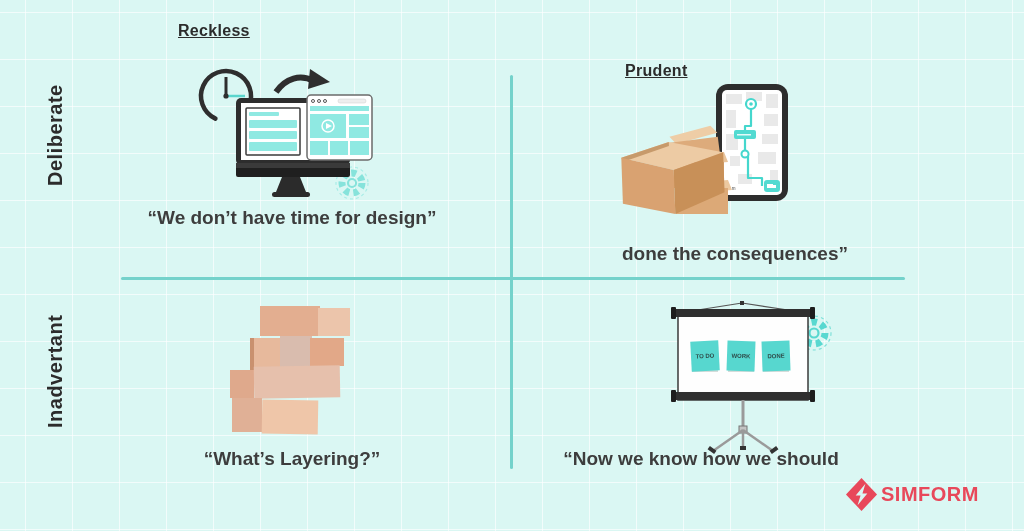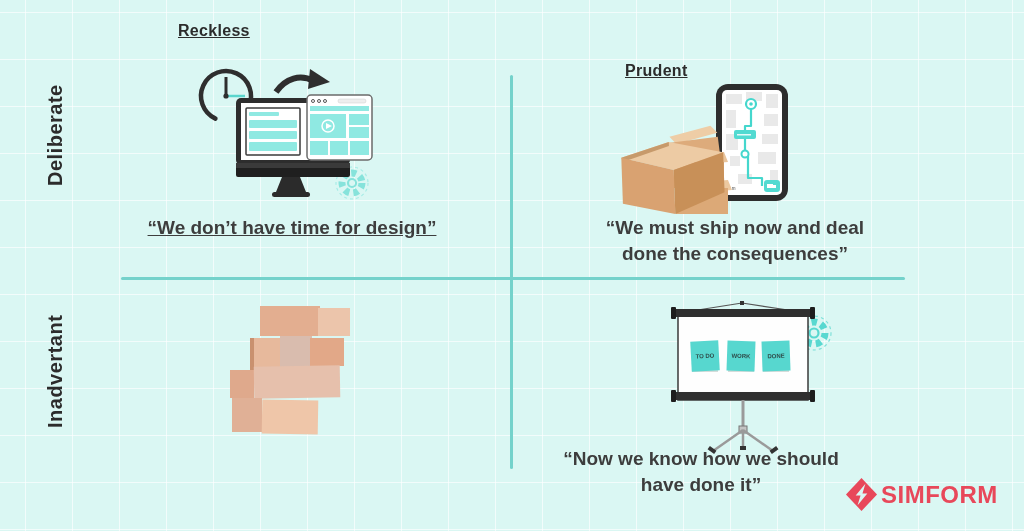--- a/index.html
+++ b/index.html
@@ -18,31 +18,31 @@
   .v-axis{left:510px;top:75px;width:3px;height:394px;}
   .col-head{position:absolute;width:220px;text-align:left;font-weight:700;font-size:16px;color:#2c2c2c;letter-spacing:.3px;text-decoration:underline;}
   .col-head.reckless{left:178px;top:22px;}
   .col-head.prudent{left:625px;top:22px;margin-top:40px;}
   .row-label{position:absolute;writing-mode:vertical-rl;transform:rotate(180deg);
     font-weight:700;font-size:20px;color:#2c2c2c;letter-spacing:.5px;
     display:flex;align-items:center;justify-content:center;}
   .row-label.deliberate{left:44px;top:74px;height:122px;}
   .row-label.inadvertant{left:44px;top:304px;height:134px;}
   .quote{position:absolute;width:320px;text-align:center;font-weight:700;font-size:19px;line-height:26px;color:#3d3d3d;}
-  .quote.q1{left:132px;top:215px;text-decoration:underline;}
+  .quote.q1{left:132px;top:205px;}
   .quote.q2{left:575px;top:215px;}
   .quote.q3{left:132px;top:446px;}
   .quote.q4{left:541px;top:446px;}
   .illus{position:absolute;}
   .illus.design{left:188px;top:56px;}
   .illus.shipping{left:612px;top:82px;}
   .illus.blocks{left:222px;top:300px;}
   .illus.presentation{left:655px;top:300px;}
   .logo{position:absolute;left:845px;top:477px;display:flex;align-items:center;gap:3px;}
-  .logo-text{font-size:24px;font-weight:700;color:#E8485A;letter-spacing:.5px;}
+  .logo-text{font-size:20px;font-weight:700;color:#E8485A;letter-spacing:.5px;}
   svg text{font-family:"Liberation Sans","DejaVu Sans",sans-serif;}
 </style>
 </head>
 <body>
 
 <div class="canvas">
 
   <div class="axis h-axis"></div>
   <div class="axis v-axis"></div>
 
@@ -204,26 +204,28 @@
       <rect x="53" y="148" width="8" height="4" fill="#333333" transform="rotate(35 57 150)"></rect>
       <rect x="115" y="148" width="8" height="4" fill="#333333" transform="rotate(-35 119 150)"></rect>
       <rect x="85" y="146" width="6" height="4" fill="#333333"></rect>
     </g>
   </svg>
 
   <div class="quote q1">
     <span>“We don’t have time for design”</span>
   </div>
   <div class="quote q2">
-    <span>“We must ship now and deal</span><br>
+    <br>
     <span>done the consequences”</span>
+  </div>
+  <div class="quote q3">
+    <span>“What’s Layering?”</span>
   </div>
   <div class="quote q4">
     <span>“Now we know how we should</span><br>
-    <span>have done it”</span>
   </div>
 
   <div class="logo">
     <svg width="33" height="35" viewBox="0 0 34 36">
       <polygon points="17,1 33,18 17,35 1,18" fill="#E8485A"></polygon>
       <polygon points="21,7 11,19 16,19 13,29 23,17 18,17" fill="#DAF7F3"></polygon>
     </svg>
     <span class="logo-text">SIMFORM</span>
   </div>
 

